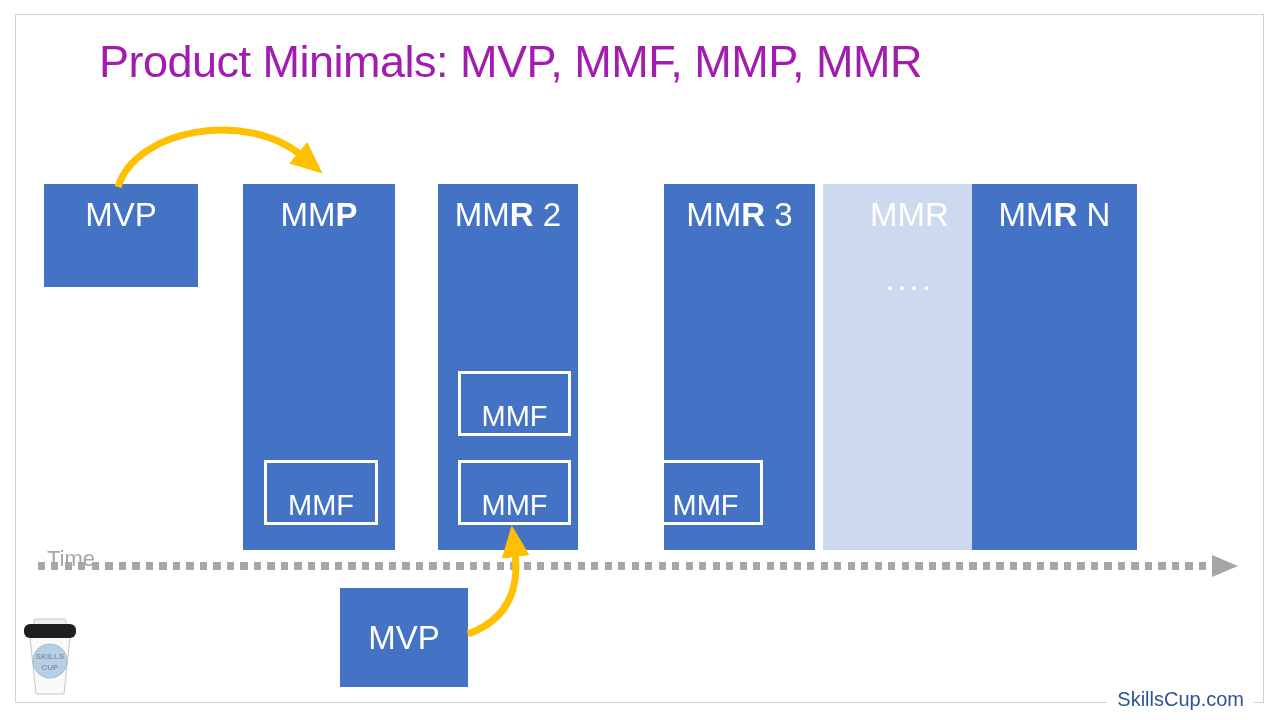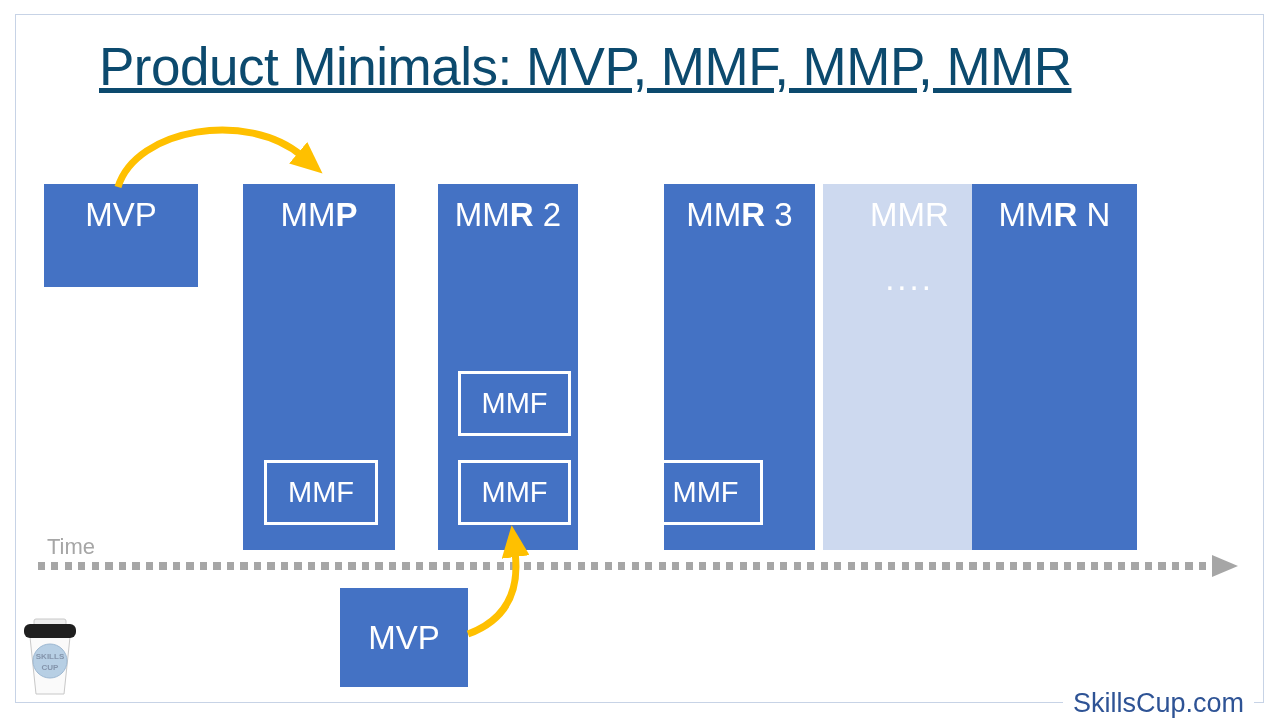--- a/index.html
+++ b/index.html
@@ -5,61 +5,61 @@
   html,body{margin:0;padding:0;}
   body{
     width:1280px;height:720px;position:relative;overflow:hidden;
     background:#ffffff;font-family:"Liberation Sans",sans-serif;
   }
   .frame{
     position:absolute;left:15px;top:14px;width:1249px;height:689px;
     border:1px solid #c7d3e6;box-sizing:border-box;
   }
   .title{
-    position:absolute;left:99px;top:36px;font-size:53px;color:#0c4a6e;
-    letter-spacing:-0.5px;white-space:nowrap;text-decoration:underline;
+    position:absolute;left:99px;top:36px;font-size:45px;color:#a21caf;
+    letter-spacing:-0.5px;white-space:nowrap;
   }
   .bar{
     position:absolute;top:184px;height:366px;background:#4472c4;
     color:#ffffff;text-align:center;box-sizing:border-box;
   }
   .bar.light{background:#cdd9ef;}
   .bar-label{padding-top:12px;font-size:33px;font-weight:400;}
   .bar-label b{font-weight:700;}
   .mvp-box{
     position:absolute;left:44px;top:184px;width:154px;height:103px;
     background:#4472c4;color:#fff;text-align:center;box-sizing:border-box;
   }
   .mmf{
     position:absolute;border:3px solid #ffffff;box-sizing:border-box;
-    display:flex;align-items:center;justify-content:center;
+    display:flex;align-items:flex-end;justify-content:center;
     color:#ffffff;font-size:29px;background:transparent;
   }
   .dots{margin-top:26px;font-size:33px;letter-spacing:3px;color:#ffffff;}
   .time-label{
-    position:absolute;left:47px;top:534px;font-size:22px;color:#a6a6a6;
+    position:absolute;left:47px;top:546px;font-size:22px;color:#a6a6a6;
   }
   .timeline{
     position:absolute;left:38px;top:562px;width:1176px;height:8px;
     background:repeating-linear-gradient(90deg,#a6a6a6 0 7px,transparent 7px 13.5px);
   }
   .timeline-arrowhead{
     position:absolute;left:1212px;top:555px;width:0;height:0;
     border-left:26px solid #a6a6a6;border-top:11px solid transparent;
     border-bottom:11px solid transparent;
   }
   .mvp-bottom{
     position:absolute;left:340px;top:588px;width:128px;height:99px;
     background:#4472c4;color:#fff;display:flex;align-items:center;
     justify-content:center;font-size:33px;
   }
   .arrows{position:absolute;left:0;top:0;width:1280px;height:720px;pointer-events:none;}
   .footer-link{
     position:absolute;top:688px;right:26px;background:#ffffff;
-    padding:0 10px;font-size:27px;color:#2e5395;z-index:5;
+    padding:0 10px;font-size:20px;color:#2e5395;z-index:5;
   }
   .cup{position:absolute;left:20px;top:616px;z-index:6;}
 </style>
 </head>
 <body>
 
 <div class="frame"></div>
 
 <div class="title">Product Minimals: MVP, MMF, MMP, MMR</div>
 

